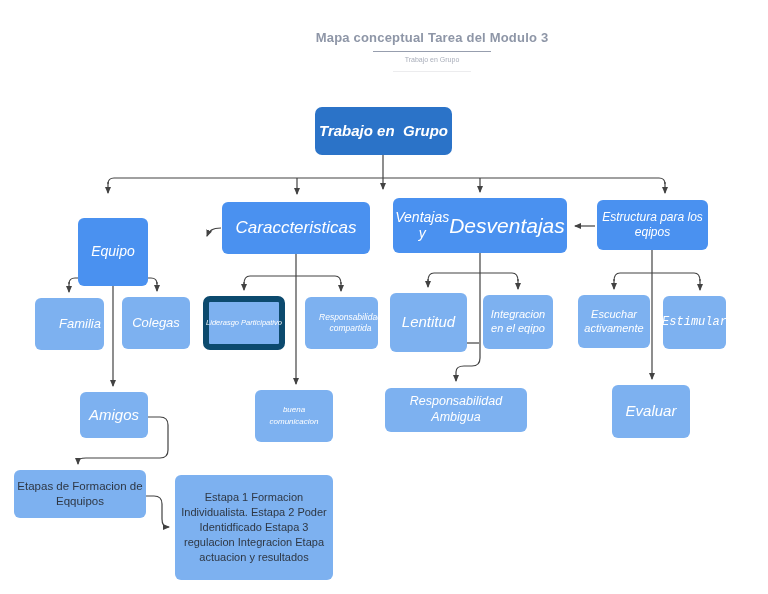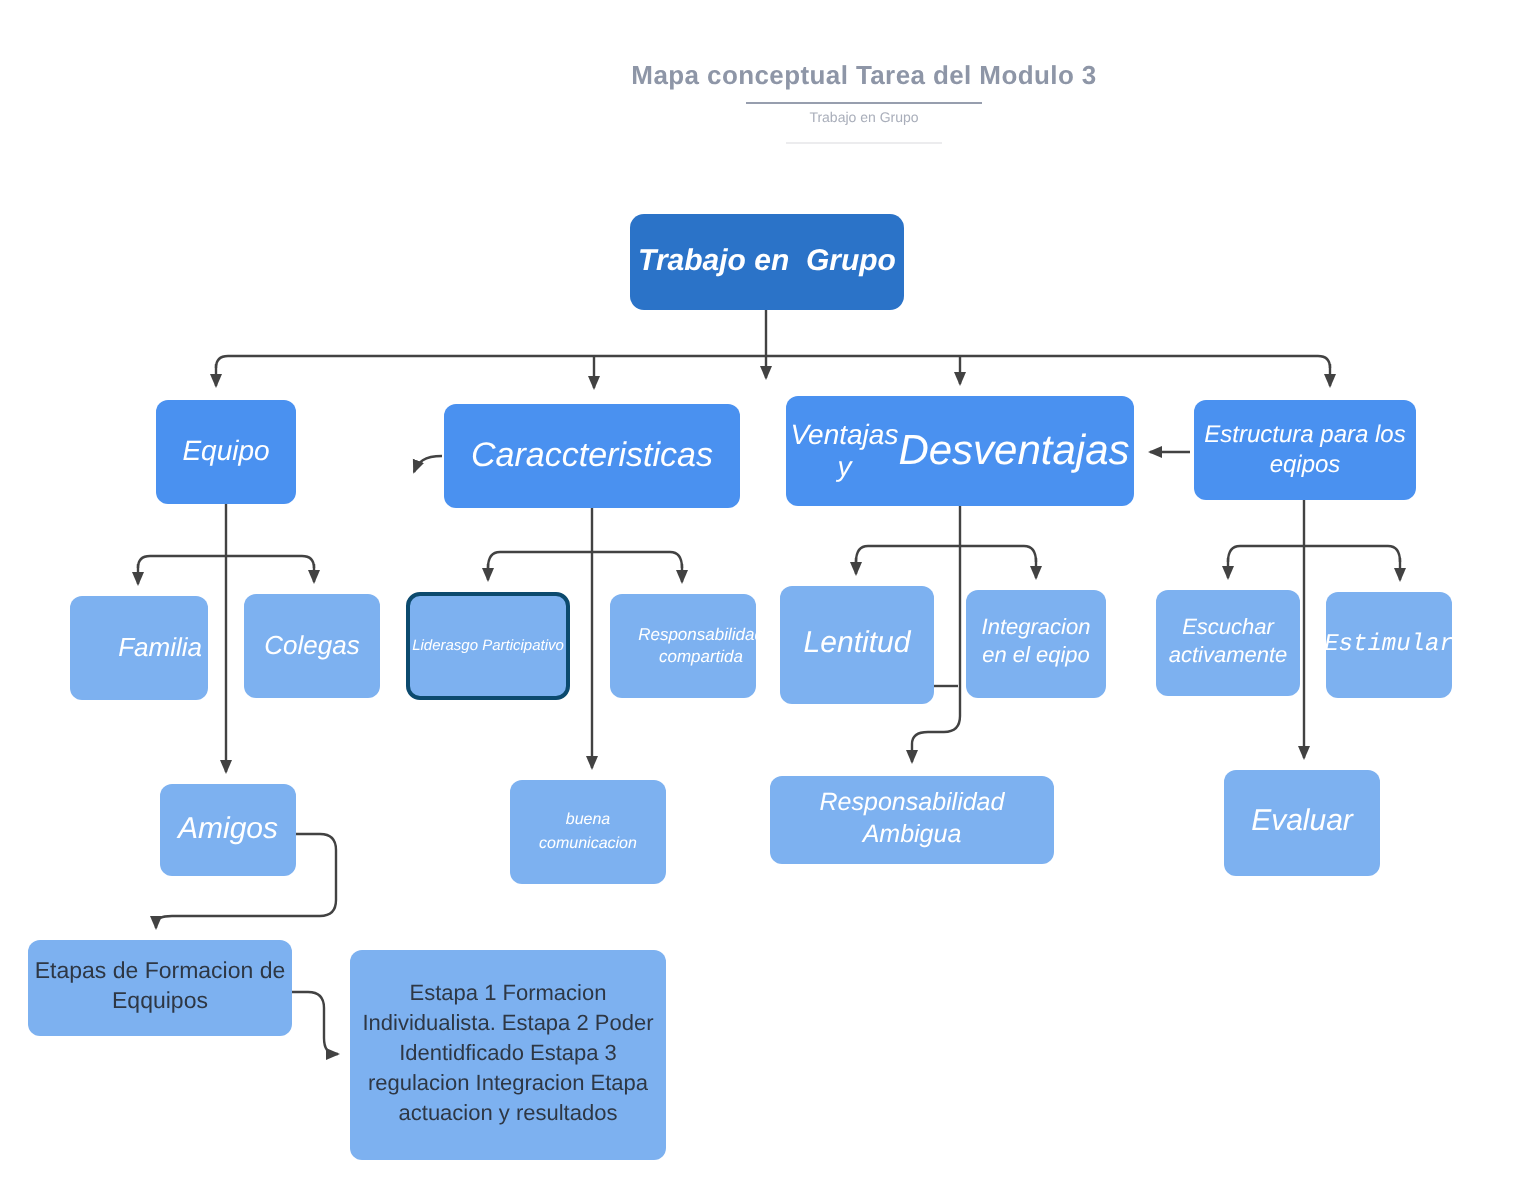--- a/index.html
+++ b/index.html
@@ -17,29 +17,29 @@
   .node{position:absolute;border-radius:6px;display:flex;align-items:center;justify-content:center;
         text-align:center;color:#ffffff;font-style:italic;box-sizing:border-box;padding:2px 3px;
         line-height:1.25;cursor:default;}
   .lv0{background:#2b73c8;border-radius:7px;font-weight:bold;}
   .lv1{background:#4a91f0;}
   .lv2{background:#7db1f0;}
   .dark{color:#2e3744;font-style:normal;}
 
   #n-root{left:315px;top:107px;width:137px;height:48px;font-size:15px;}
   #n-root .lbl{white-space:pre;}
-  #n-equipo{left:78px;top:200px;width:70px;height:52px;font-size:14px;}
+  #n-equipo{left:78px;top:218px;width:70px;height:68px;font-size:14px;}
   #n-caracteristicas{left:222px;top:202px;width:148px;height:52px;font-size:17px;}
   #n-ventajas{left:393px;top:198px;width:174px;height:55px;flex-direction:row;line-height:1.1;}
   #n-ventajas .l1{font-size:14px;}
   #n-ventajas .l2{font-size:21px;}
   #n-estructura{left:597px;top:200px;width:111px;height:50px;font-size:12px;}
   #n-familia{left:35px;top:298px;width:69px;height:52px;font-size:13px;justify-content:flex-end;}
   #n-colegas{left:122px;top:297px;width:68px;height:52px;font-size:13px;}
-  #n-liderasgo{left:203px;top:296px;width:82px;height:54px;font-size:7.5px;border:2px solid #0c4a6e;border-radius:7px;}
+  #n-liderasgo{left:203px;top:296px;width:82px;height:54px;font-size:7.5px;border:6px solid #0c4a6e;border-radius:7px;}
   #n-liderasgo .lbl{white-space:nowrap;}
   #n-respcomp{left:305px;top:297px;width:73px;height:52px;font-size:8.5px;padding-left:21px;}
   #n-lentitud{left:390px;top:293px;width:77px;height:59px;font-size:15px;font-style:italic;}
   #n-integracion{left:483px;top:295px;width:70px;height:54px;font-size:11px;}
   #n-escuchar{left:578px;top:295px;width:72px;height:53px;font-size:11px;}
   #n-estimular{left:663px;top:296px;width:63px;height:53px;font-size:12px;font-family:Liberation Mono, monospace;}
   #n-amigos{left:80px;top:392px;width:68px;height:46px;font-size:15px;}
   #n-buena{left:255px;top:390px;width:78px;height:52px;font-size:8px;flex-direction:column;line-height:1.5;}
   #n-respamb{left:385px;top:388px;width:142px;height:44px;font-size:12.5px;}
   #n-evaluar{left:612px;top:385px;width:78px;height:53px;font-size:15px;}

